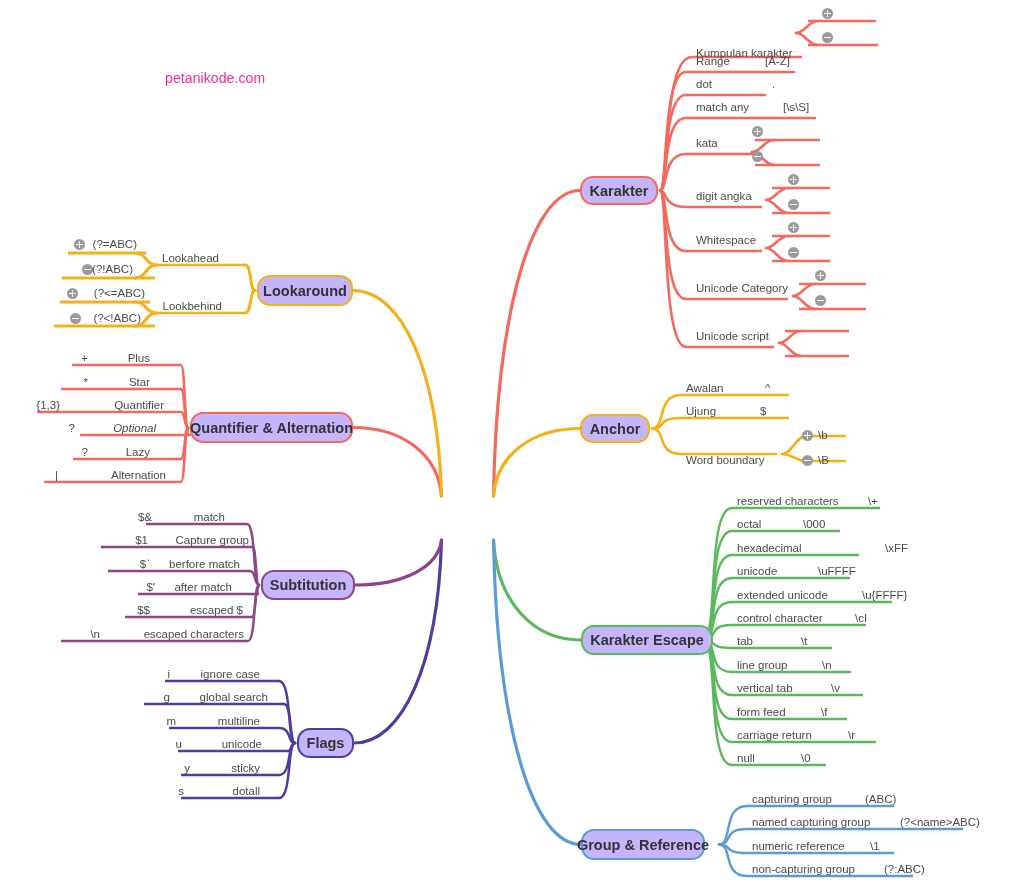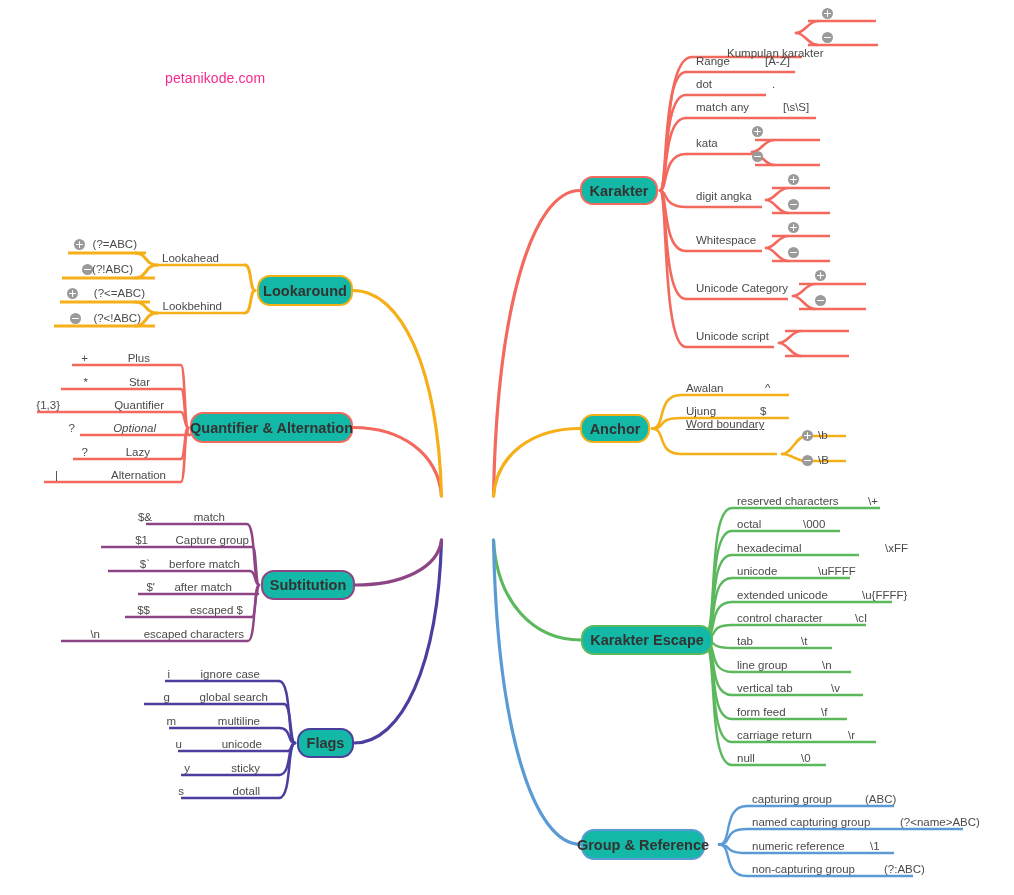--- a/index.html
+++ b/index.html
@@ -36,21 +36,21 @@
     white-space:nowrap;
     z-index:5;
   }
 
   
   .branch{
     position:absolute;
     box-sizing:border-box;
     border:2px solid #888;
     border-radius:13px;
-    background:#14b8a6;
+    background:#c4b5fd;
     color:#333333;
     font-size:14.5px;
     font-weight:bold;
     display:flex;align-items:center;justify-content:center;
     white-space:nowrap;
     z-index:5;
   }
 
   
   .leaf{
@@ -255,21 +255,21 @@
       </div>
       <div class="branch" style="left: 257px; top: 275px; width: 96px; height: 31px; border-color: rgb(245, 176, 24);">
         <span>Lookaround</span>
       </div>
     </div>
   <div id="leaves-layer">
       <div class="leaf" style="left: 686px; top: 382px;">Awalan</div>
       <div class="leaf" style="left: 765px; top: 382px;">^</div>
       <div class="leaf" style="left: 686px; top: 405px;">Ujung</div>
       <div class="leaf" style="left: 760px; top: 405px;">$</div>
-      <div class="leaf" style="left: 686px; top: 418px; text-decoration: underline;">Word boundary</div>
+      <div class="leaf" style="left: 686px; top: 454px;">Word boundary</div>
       <div class="sign plus" style="left: 802px; top: 430px;"></div>
       <div class="sign" style="left: 802px; top: 455px;"></div>
       <div class="leaf" style="left: 818px; top: 429px;">\b</div>
       <div class="leaf" style="left: 818px; top: 454px;">\B</div>
       <div class="leaf" style="left: 737px; top: 495px;">reserved characters</div>
       <div class="leaf" style="left: 868px; top: 495px;">\+</div>
       <div class="leaf" style="left: 737px; top: 518px;">octal</div>
       <div class="leaf" style="left: 803px; top: 518px;">\000</div>
       <div class="leaf" style="left: 737px; top: 542px;">hexadecimal</div>
       <div class="leaf" style="left: 838px; top: 542px; margin-left: 47px;">\xFF</div>
@@ -292,21 +292,21 @@
       <div class="leaf" style="left: 737px; top: 752px;">null</div>
       <div class="leaf" style="left: 801px; top: 752px;">\0</div>
       <div class="leaf" style="left: 752px; top: 793px;">capturing group</div>
       <div class="leaf" style="left: 865px; top: 793px;">(ABC)</div>
       <div class="leaf" style="left: 752px; top: 816px;">named capturing group</div>
       <div class="leaf" style="left: 900px; top: 816px;">(?&lt;name&gt;ABC)</div>
       <div class="leaf" style="left: 752px; top: 840px;">numeric reference</div>
       <div class="leaf" style="left: 870px; top: 840px;">\1</div>
       <div class="leaf" style="left: 752px; top: 863px;">non-capturing group</div>
       <div class="leaf" style="left: 884px; top: 863px;">(?:ABC)</div>
-      <div class="leaf" style="left: 696px; top: 47px; margin-left: 31px;">Kumpulan karakter</div>
+      <div class="leaf" style="left: 696px; top: 47px;">Kumpulan karakter</div>
       <div class="sign plus" style="left: 822px; top: 8px;"></div>
       <div class="leaf" style="left: 837px; top: 7px;"></div>
       <div class="sign" style="left: 822px; top: 32px;"></div>
       <div class="leaf" style="left: 837px; top: 31px;"></div>
       <div class="leaf" style="left: 696px; top: 55px;">Range</div>
       <div class="leaf" style="left: 765px; top: 55px;">[A-Z]</div>
       <div class="leaf" style="left: 696px; top: 78px;">dot</div>
       <div class="leaf" style="left: 772px; top: 78px;">.</div>
       <div class="leaf" style="left: 696px; top: 101px;">match any</div>
       <div class="leaf" style="left: 783px; top: 101px;">[\s\S]</div>

